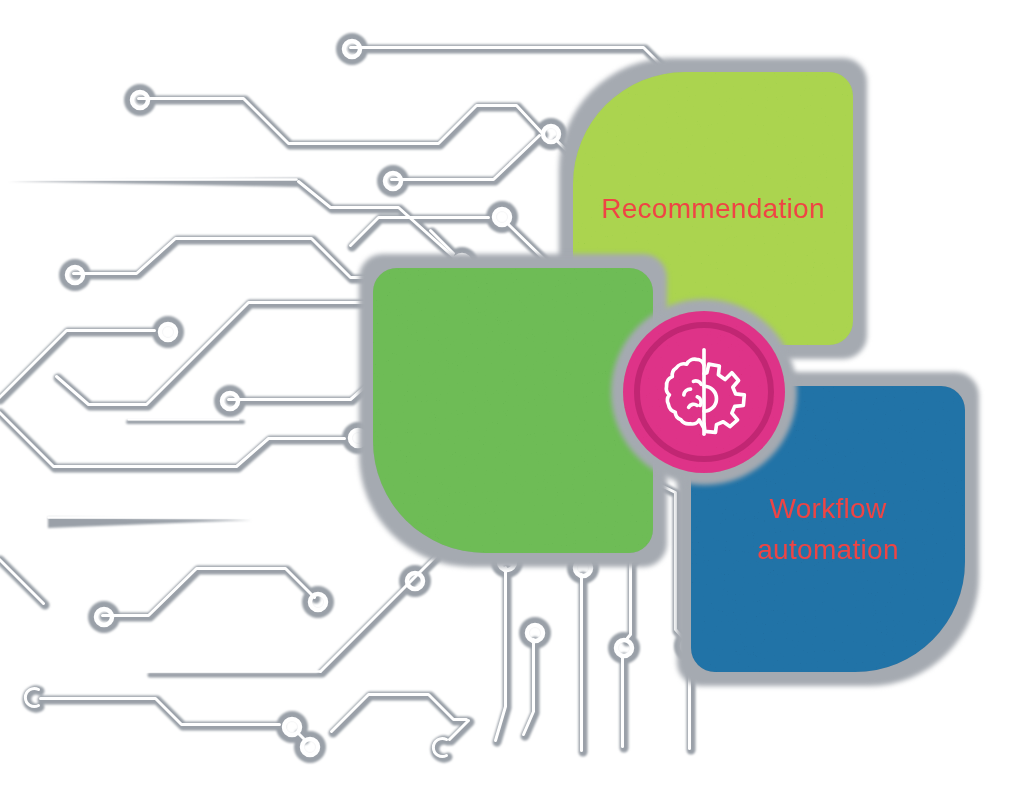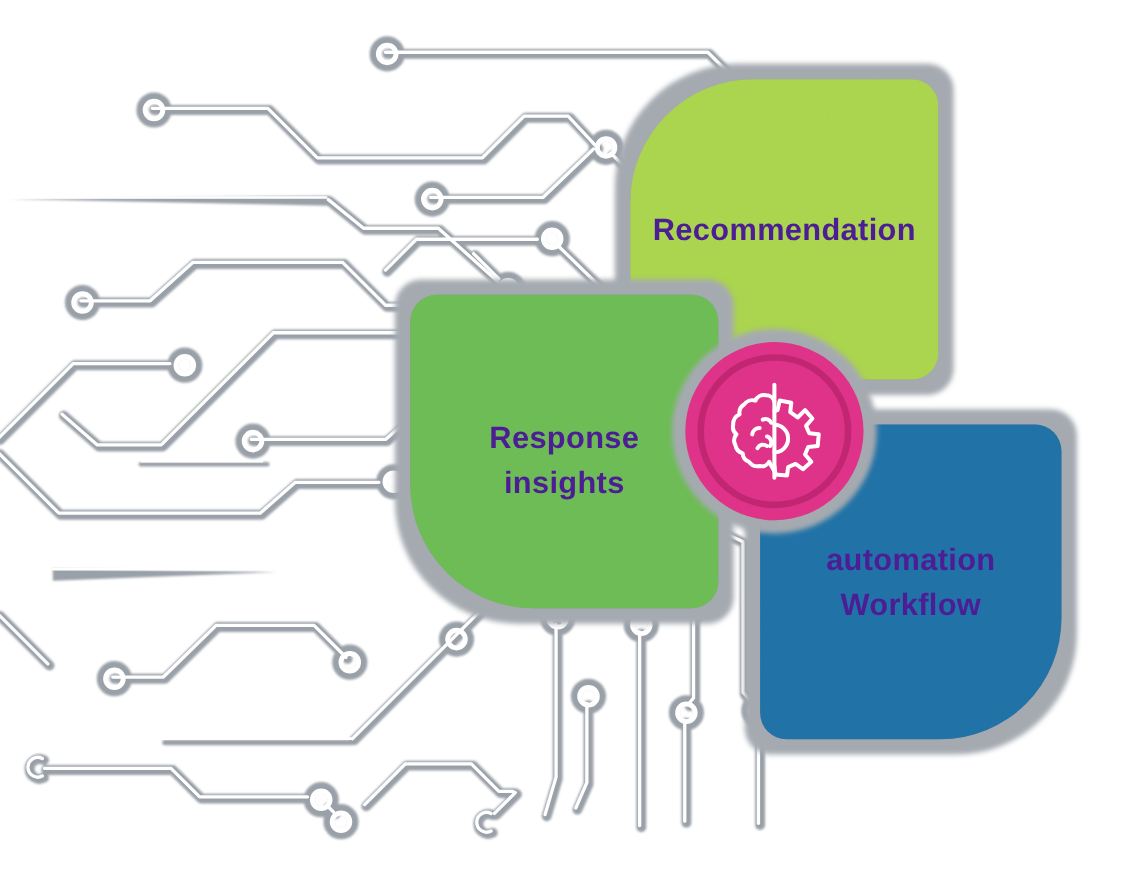--- a/index.html
+++ b/index.html
@@ -4,21 +4,21 @@
 <style>
   html,body{margin:0;padding:0;background:#fff;}
   #stage{position:relative;width:1024px;height:794px;background:var(--page,#fff);overflow:hidden;
          font-family:"Liberation Sans","DejaVu Sans",sans-serif;}
   #traces{position:absolute;left:0;top:0;z-index:1;}
   .card{position:absolute;z-index:3;display:flex;align-items:center;justify-content:center;}
   .card .halo{position:absolute;inset:-14px;background:var(--halo,#a5aab1);border-radius:inherit;
               filter:blur(2.5px);z-index:0;}
   .card .surface{position:absolute;inset:0;border-radius:inherit;overflow:hidden;z-index:1;}
   .card .surface svg{position:absolute;inset:0;width:100%;height:100%;mix-blend-mode:overlay;opacity:.55;}
-  .card .label{position:relative;z-index:2;color:#4c1d95;font-weight:700;font-size:28px;line-height:41px;
+  .card .label{position:relative;z-index:2;color:#ef4444;font-weight:400;font-size:28px;line-height:41px;
                text-align:center;letter-spacing:.3px;}
   #card-lime{left:573px;top:72px;width:280px;height:273px;border-radius:112px 24px 24px 24px;}
   #card-lime .surface{background:var(--lime,#8ec63f);}
   #card-green{left:373px;top:268px;width:280px;height:285px;border-radius:24px 24px 24px 112px;z-index:4;}
   #card-green .surface{background:var(--green,#57a544);}
   #card-green .label{padding-top:14px;}
   #card-blue{left:691px;top:386px;width:274px;height:286px;border-radius:24px 24px 110px 24px;z-index:4;}
   #card-blue .surface{background:var(--blue,#1a5b88);}
   #badge{position:absolute;left:623px;top:311px;width:162px;height:162px;border-radius:50%;z-index:6;
          display:flex;align-items:center;justify-content:center;}
@@ -156,40 +156,36 @@
     <div class="halo"></div>
     <div class="surface">
       <svg>
           <filter id="g2">
             <feTurbulence type="fractalNoise" baseFrequency="0.9" numOctaves="2" stitchTiles="stitch"></feTurbulence>
             <feColorMatrix type="matrix" values="0 0 0 0 0.5 0 0 0 0 0.5 0 0 0 0 0.5 0.9 0.9 0.9 0 0"></feColorMatrix>
           </filter>
           <rect width="100%" height="100%" filter="url(#g2)"></rect>
         </svg>
     </div>
+  </div>
+
+  <div class="card" id="card-blue">
+    <div class="halo"></div>
+    <div class="surface">
+      <svg>
+          <filter id="g3">
+            <feTurbulence type="fractalNoise" baseFrequency="0.9" numOctaves="2" stitchTiles="stitch"></feTurbulence>
+            <feColorMatrix type="matrix" values="0 0 0 0 0.5 0 0 0 0 0.5 0 0 0 0 0.5 0.9 0.9 0.9 0 0"></feColorMatrix>
+          </filter>
+          <rect width="100%" height="100%" filter="url(#g3)"></rect>
+        </svg>
+    </div>
     <div class="label">
-      <div>Response</div>
-      <div>insights</div>
-    </div>
-  </div>
-
-  <div class="card" id="card-blue">
-    <div class="halo"></div>
-    <div class="surface">
-      <svg>
-          <filter id="g3">
-            <feTurbulence type="fractalNoise" baseFrequency="0.9" numOctaves="2" stitchTiles="stitch"></feTurbulence>
-            <feColorMatrix type="matrix" values="0 0 0 0 0.5 0 0 0 0 0.5 0 0 0 0 0.5 0.9 0.9 0.9 0 0"></feColorMatrix>
-          </filter>
-          <rect width="100%" height="100%" filter="url(#g3)"></rect>
-        </svg>
-    </div>
-    <div class="label">
+      <div>Workflow</div>
       <div>automation</div>
-      <div>Workflow</div>
     </div>
   </div>
 
   <div id="badge">
     <div class="halo"></div>
     <div class="surface">
       <svg>
           <filter id="g4">
             <feTurbulence type="fractalNoise" baseFrequency="0.9" numOctaves="2" stitchTiles="stitch"></feTurbulence>
             <feColorMatrix type="matrix" values="0 0 0 0 0.5 0 0 0 0 0.5 0 0 0 0 0.5 0.9 0.9 0.9 0 0"></feColorMatrix>

